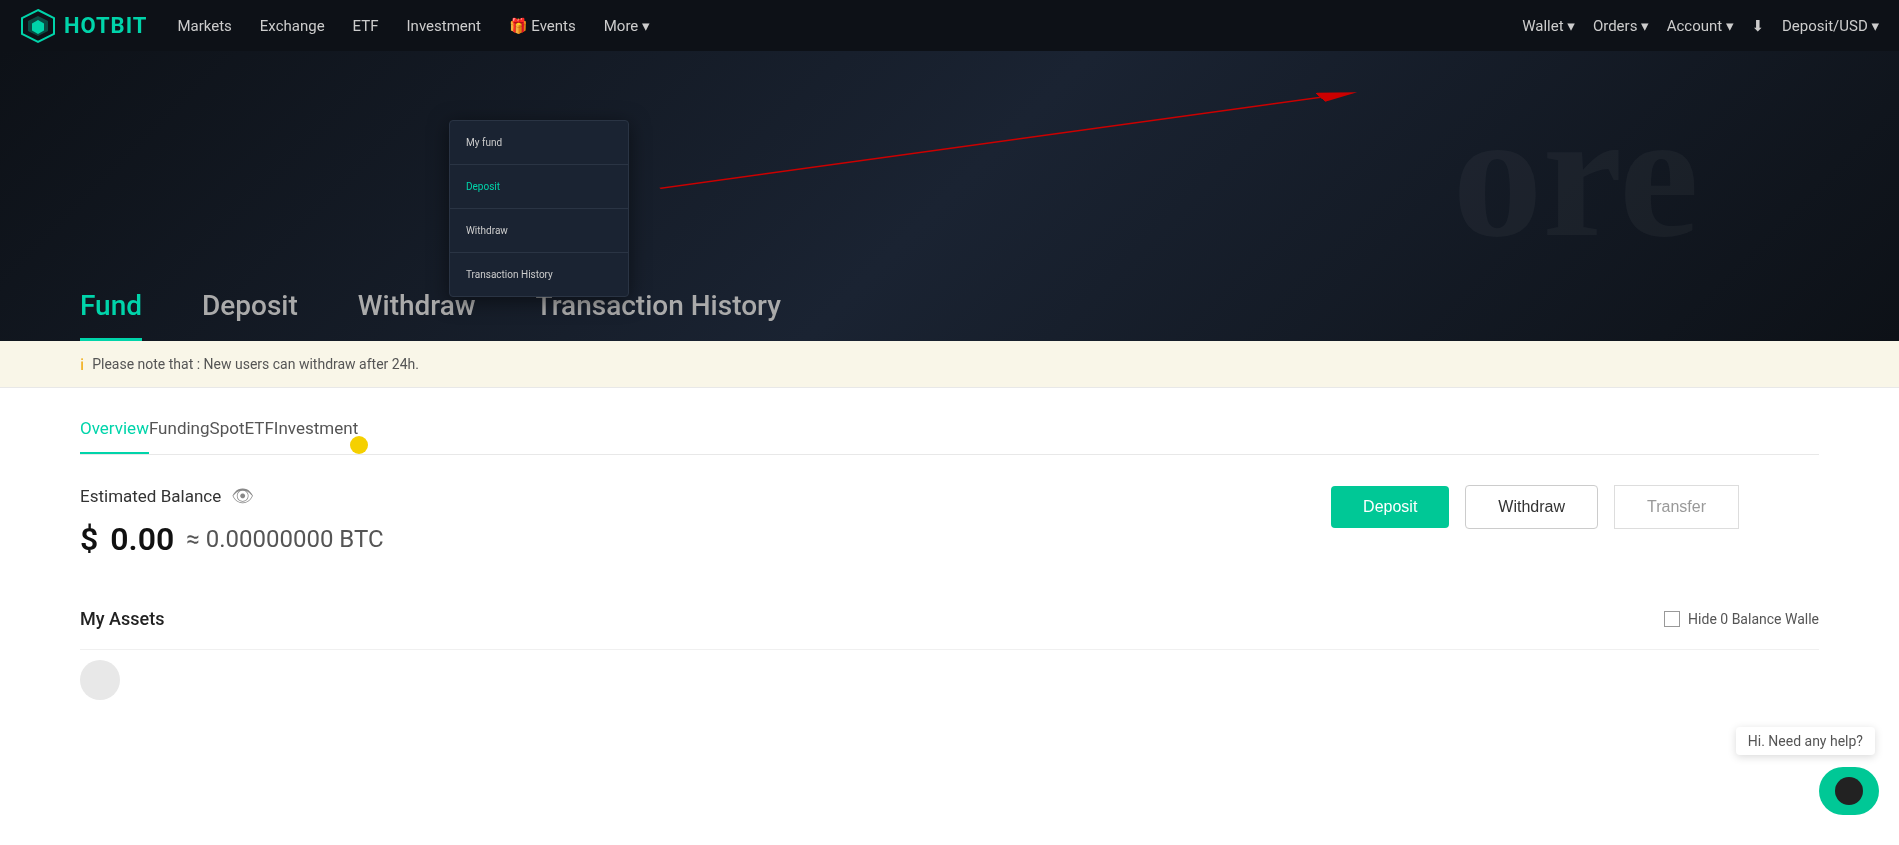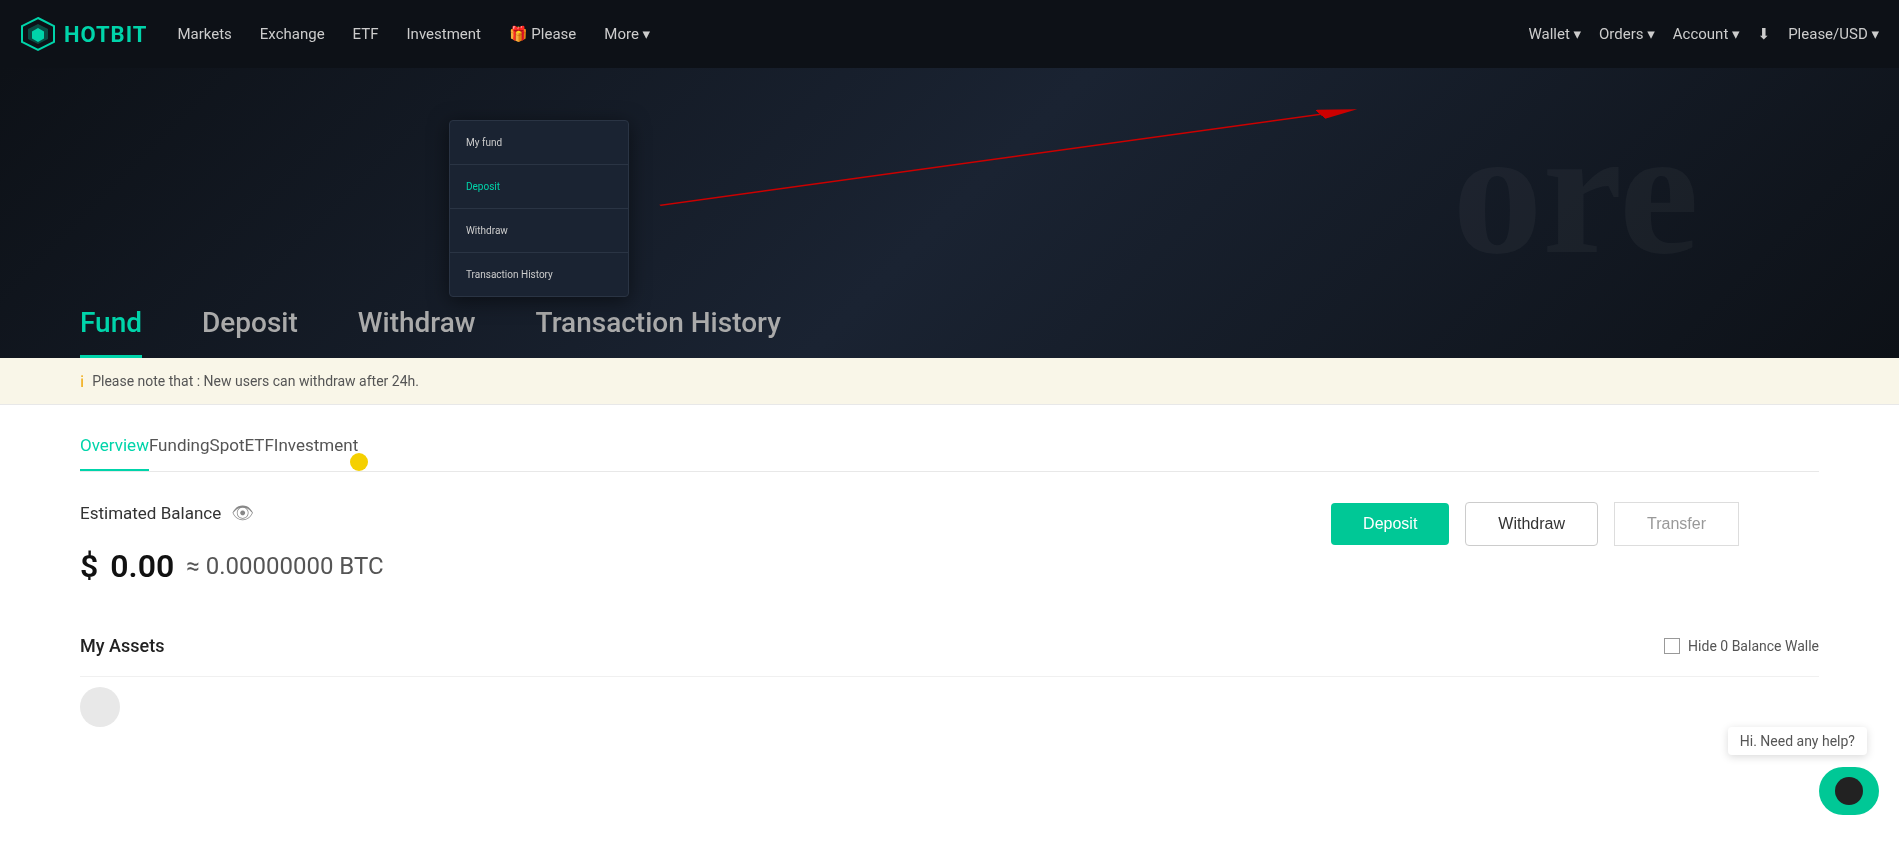--- a/index.html
+++ b/index.html
@@ -3,21 +3,21 @@
   <meta charset="utf-8">
   <style>
     * { margin: 0; padding: 0; box-sizing: border-box; }
     body { font-family: -apple-system, BlinkMacSystemFont, 'Segoe UI', Roboto, sans-serif; background: #f5f5f5; min-width: 1899px; }
 
     
     .navbar {
       background: #0d1117;
       display: flex;
       align-items: center;
-      height: 68px;
+      height: 51px;
       padding: 0 20px;
       position: relative;
       z-index: 100;
     }
     .navbar-logo {
       display: flex;
       align-items: center;
       margin-right: 30px;
     }
     .logo-icon {
@@ -164,21 +164,21 @@
     
     .balance-section {
       margin-bottom: 30px;
     }
     .balance-label {
       display: flex;
       align-items: center;
       gap: 10px;
       color: #333;
       font-size: 17px;
-      margin-bottom: 24px;
+      margin-bottom: 14px;
     }
     .balance-label .eye-icon {
       cursor: pointer;
       color: #888;
       font-size: 18px;
     }
     .balance-value {
       font-size: 32px;
       font-weight: 600;
       color: #111;
@@ -317,21 +317,21 @@
       border-radius: 50%;
     }
     .chat-help-text {
       color: #555;
       font-size: 14px;
       background: #fff;
       padding: 6px 12px;
       border-radius: 4px;
       position: absolute;
       bottom: 60px;
-      right: 12px;
+      right: 4px;
       white-space: nowrap;
       box-shadow: 0 2px 8px rgba(0,0,0,0.15);
     }
 
     .hero-content-area {
       position: relative;
       z-index: 10;
     }
 
     
@@ -369,30 +369,30 @@
         <polygon points="18,12 24,15.5 24,22.5 18,26 12,22.5 12,15.5" fill="#00d4aa"></polygon>
       </svg>
       <span class="logo-text">HOTBIT</span>
     </div>
 
     <div class="nav-links">
       <span class="nav-link">Markets</span>
       <span class="nav-link">Exchange</span>
       <span class="nav-link">ETF</span>
       <span class="nav-link">Investment</span>
-      <span class="nav-link">🎁 Please</span>
+      <span class="nav-link">🎁 Events</span>
       <span class="nav-link">More ▾</span>
     </div>
 
     <div class="nav-right">
       <span class="nav-right-item">Wallet ▾</span>
       <span class="nav-right-item">Orders ▾</span>
       <span class="nav-right-item">Account ▾</span>
       <span class="nav-right-item">⬇</span>
-      <span class="nav-right-item">Please/USD ▾</span>
+      <span class="nav-right-item">Deposit/USD ▾</span>
     </div>
   </nav>
 
   <div class="dropdown-container">
     <div class="dropdown-positioned">
       <div class="dropdown-menu">
         <div class="dropdown-item">My fund</div>
         <div class="dropdown-item active-item">Deposit</div>
         <div class="dropdown-item">Withdraw</div>
         <div class="dropdown-item">Transaction History</div>

